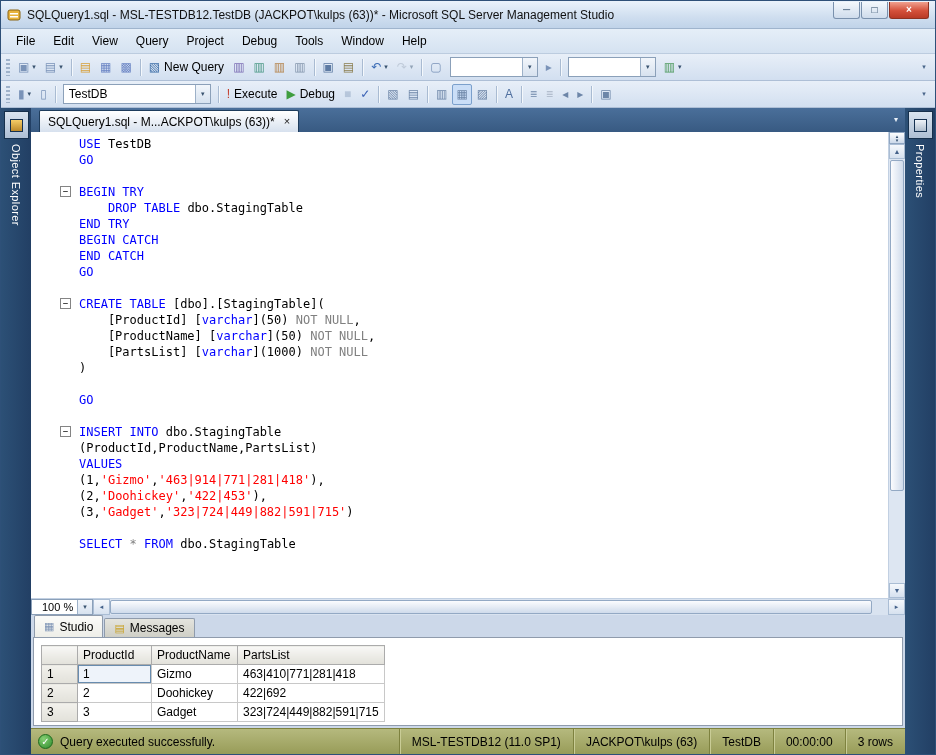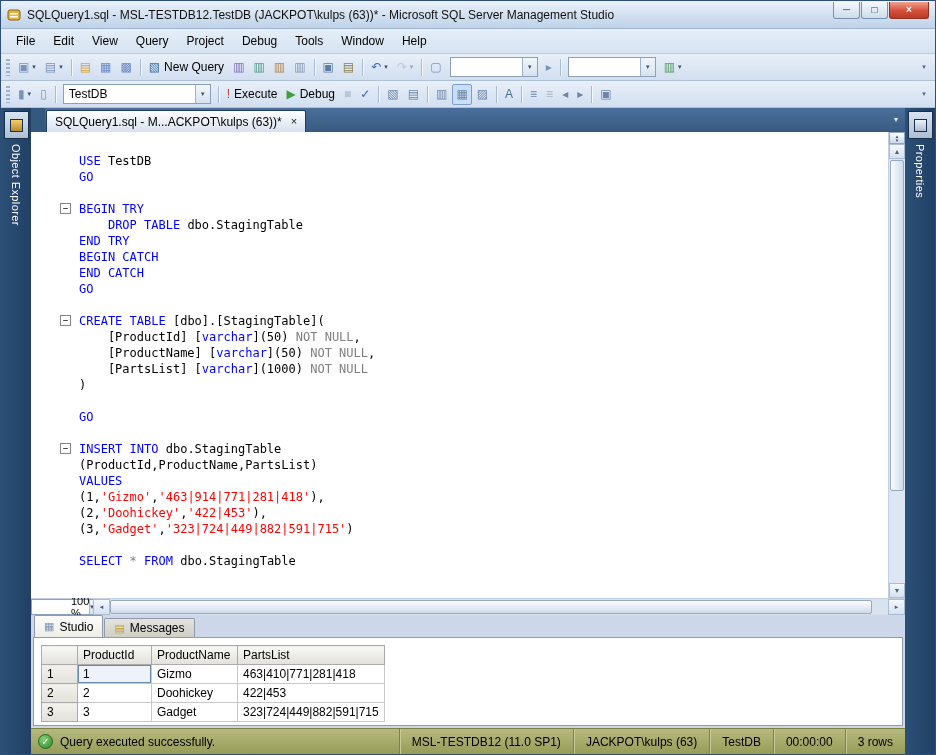--- a/index.html
+++ b/index.html
@@ -35,39 +35,39 @@
   
   .main{flex:1;display:flex;min-height:0;background:#35587e;}
   .dock{width:30px;flex:0 0 auto;background:linear-gradient(90deg,#2c5076,#223f64);display:flex;flex-direction:column;align-items:center;padding-top:3px;}
   .dock-tab{width:25px;height:28px;background:linear-gradient(#d9e4f0,#aebfd4);border:1px solid #16304c;display:flex;align-items:center;justify-content:center;margin-bottom:5px;}
   .dock-ico{width:13px;height:13px;border:1px solid #143050;}
   .dock-ico.oe{background:linear-gradient(#f6cd67,#bd8a2b);}
   .dock-ico.pr{background:linear-gradient(#eef3f9,#aebdcd);}
   .vtext{writing-mode:vertical-rl;color:#fff;font-size:11px;letter-spacing:.4px;white-space:nowrap;}
 
   .center{flex:1;display:flex;flex-direction:column;min-width:0;}
-  .tabstrip{height:24px;flex:0 0 auto;background:linear-gradient(#4a6f9a,#385a82);display:flex;align-items:flex-end;padding:0 2px 0 1px;position:relative;margin-left:14px;}
+  .tabstrip{height:24px;flex:0 0 auto;background:linear-gradient(#4a6f9a,#385a82);display:flex;align-items:flex-end;padding:0 2px 0 8px;position:relative;}
   .doc-tab{height:22px;display:flex;align-items:center;gap:9px;background:linear-gradient(#ffffff,#d7e1ee);border:1px solid #1e3c5c;border-bottom:none;border-radius:2px 2px 0 0;padding:0 8px;font-size:12px;color:#000;white-space:nowrap;}
   .tab-close{font-size:11px;line-height:1;color:#222;}
   .tab-dd{position:absolute;right:7px;top:7px;color:#e9f0f8;font-size:8px;}
 
   
   .editor{flex:1;background:#fff;position:relative;overflow:hidden;min-height:0;}
-  .code-area{position:absolute;top:0;left:0;right:17px;bottom:0;padding-top:21px;font-family:"DejaVu Sans Mono","Liberation Mono",monospace;font-size:12px;line-height:16px;white-space:pre;overflow:hidden;border-radius:20px;}
+  .code-area{position:absolute;top:0;left:0;right:17px;bottom:0;padding-top:4px;font-family:"DejaVu Sans Mono","Liberation Mono",monospace;font-size:12px;line-height:16px;white-space:pre;overflow:hidden;border-radius:20px;}
   .code-line{position:relative;height:16px;padding-left:48px;}
   .fold{position:absolute;left:29px;top:2px;width:11px;height:11px;border:1px solid #848484;background:#fff;color:#000;font:9px/9px "DejaVu Sans Mono",monospace;text-align:center;white-space:normal;}
   .vscroll{position:absolute;top:0;right:0;bottom:0;width:17px;background:#dde6f2;border-left:1px solid #c2d0e2;display:flex;flex-direction:column;}
   .split-handle{height:12px;background:linear-gradient(#fdfefe,#ccd9ea);border:1px solid #8fa6c2;display:flex;flex-direction:column;align-items:center;justify-content:center;font-size:5px;line-height:4px;color:#2d4a6b;}
   .sarrow{height:15px;display:flex;align-items:center;justify-content:center;font-size:7px;color:#44618a;background:linear-gradient(#f5f8fc,#d6e1ef);border:1px solid #aabdd4;flex:0 0 auto;}
   .vtrack{flex:1;position:relative;}
   .vthumb{position:absolute;left:1px;right:1px;top:1px;height:78%;background:linear-gradient(90deg,#fbfcfe,#cfdbeb);border:1px solid #93a9c4;border-radius:2px;}
 
   .hscroll-row{height:17px;flex:0 0 auto;background:#d9e3f0;border-top:1px solid #c2d0e2;display:flex;align-items:stretch;}
   .zoom-combo{width:62px;background:#fff;border:1px solid #8ba0b9;display:flex;align-items:stretch;font-size:11px;flex:0 0 auto;}
-  .zoom-val{flex:1;display:flex;align-items:center;padding-left:22px;margin-left:17px;}
+  .zoom-val{flex:1;display:flex;align-items:center;padding-left:10px;}
   .sarrow.h{width:17px;height:auto;}
   .htrack{flex:1;position:relative;}
   .hthumb{position:absolute;top:1px;bottom:1px;left:0;width:98%;background:linear-gradient(#fbfcfe,#cfdbeb);border:1px solid #93a9c4;border-radius:2px;}
 
   
   .results{height:113px;flex:0 0 auto;background:#ccd8e9;display:flex;flex-direction:column;}
   .rtabs{height:22px;flex:0 0 auto;display:flex;align-items:flex-end;padding-left:3px;gap:1px;}
   .rtab{height:19px;display:flex;align-items:center;gap:5px;padding:0 9px;font-size:12px;background:linear-gradient(#e4e4de,#cfcfc6);border:1px solid #8f9bac;border-bottom:none;border-radius:2px 2px 0 0;color:#000;}
   .rtab.active{background:linear-gradient(#fbfbf9,#eeeee8);height:22px;}
   .rico{font-size:11px;line-height:1;}
@@ -358,21 +358,21 @@
                 <tr>
                   <th class="rowhdr">1</th>
                   <td class="c0 focus">1</td>
                   <td class="c1">Gizmo</td>
                   <td class="c2">463|410|771|281|418</td>
                 </tr>
                 <tr>
                   <th class="rowhdr">2</th>
                   <td class="c0">2</td>
                   <td class="c1">Doohickey</td>
-                  <td class="c2">422|453</td>
+                  <td class="c2">422|692</td>
                 </tr>
                 <tr>
                   <th class="rowhdr">3</th>
                   <td class="c0">3</td>
                   <td class="c1">Gadget</td>
                   <td class="c2">323|724|449|882|591|715</td>
                 </tr>
               </tbody>
           </table>
         </div>

